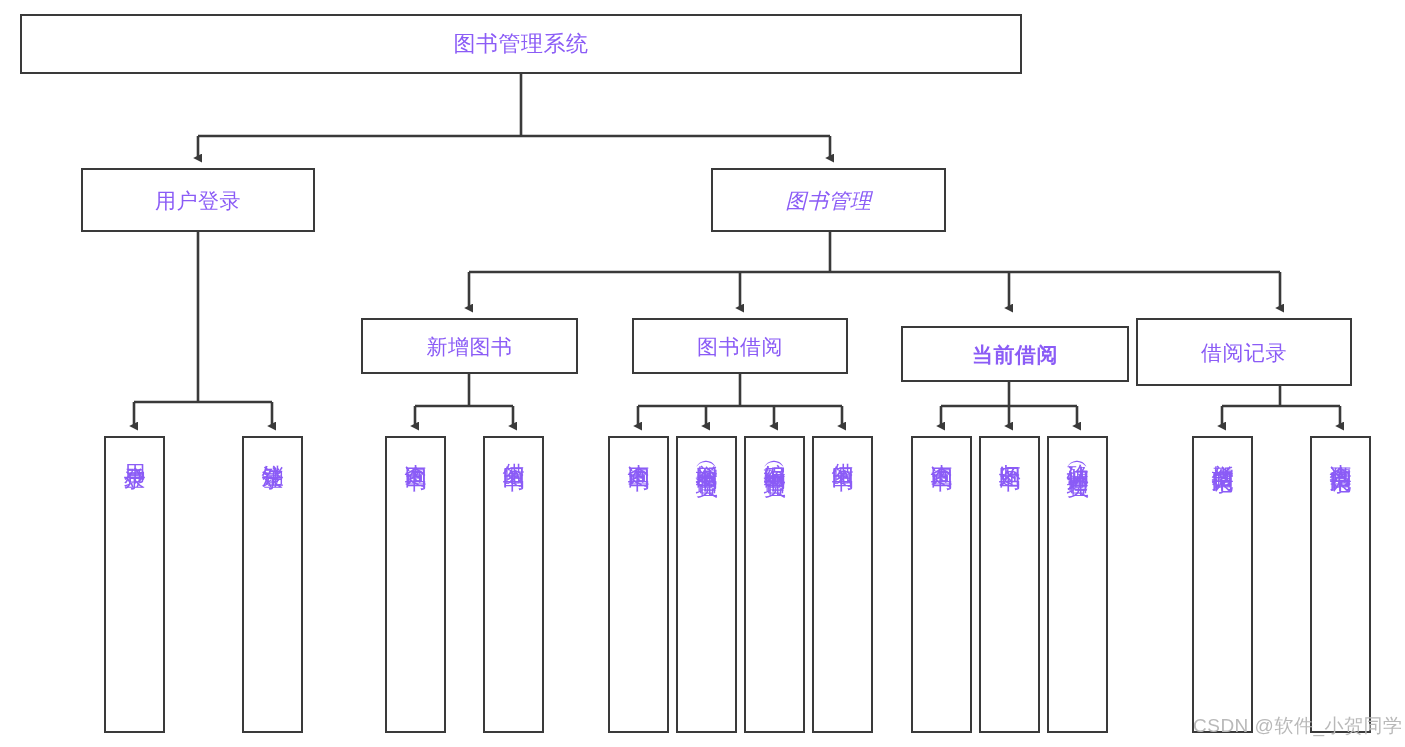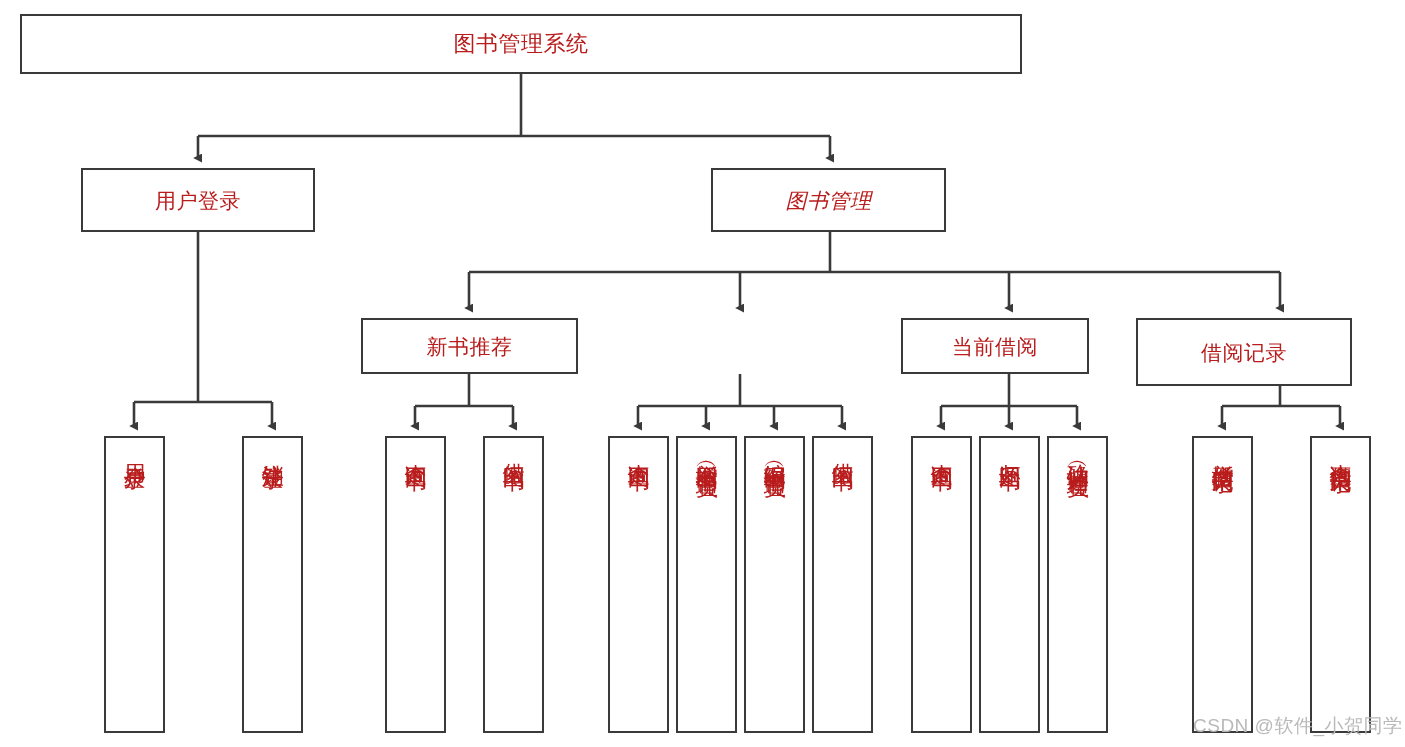--- a/index.html
+++ b/index.html
@@ -26,21 +26,21 @@
     pointer-events: none;
   }
   .node {
     position: absolute;
     box-sizing: border-box;
     background: #ffffff;
     border: 2.5px solid #3a3a3a;
     display: flex;
     align-items: center;
     justify-content: center;
-    color: #b91c1c;
+    color: #8b5cf6;
   }
   .node .label {
     display: block;
     text-align: center;
     line-height: 1.0;
     white-space: nowrap;
   }
   .node.horiz .label {
     font-size: 21px;
     letter-spacing: 0.5px;
@@ -129,23 +129,26 @@
   </div>
 
   <div class="node horiz" style="left:81px; top:168px; width:234px; height:64px;">
     <span class="label">用户登录</span>
   </div>
   <div class="node horiz" style="left:711px; top:168px; width:235px; height:64px;font-style:italic;">
     <span class="label">图书管理</span>
   </div>
 
   <div class="node horiz" style="left:361px; top:318px; width:217px; height:56px;">
-    <span class="label">新书推荐</span>
+    <span class="label">新增图书</span>
   </div>
-  <div class="node horiz" style="left:901px; top:318px; width:188px; height:56px;">
+  <div class="node horiz" style="left:632px; top:318px; width:216px; height:56px;">
+    <span class="label">图书借阅</span>
+  </div>
+  <div class="node horiz" style="left:901px; top:326px; width:228px; height:56px;font-weight:bold;">
     <span class="label">当前借阅</span>
   </div>
   <div class="node horiz" style="left:1136px; top:318px; width:216px; height:68px;">
     <span class="label">借阅记录</span>
   </div>
 
   <div class="node vert" style="left:104px; top:436px; width:61px; height:297px;">
     <span class="label">用户登录</span>
   </div>
   <div class="node vert" style="left:242px; top:436px; width:61px; height:297px;">

